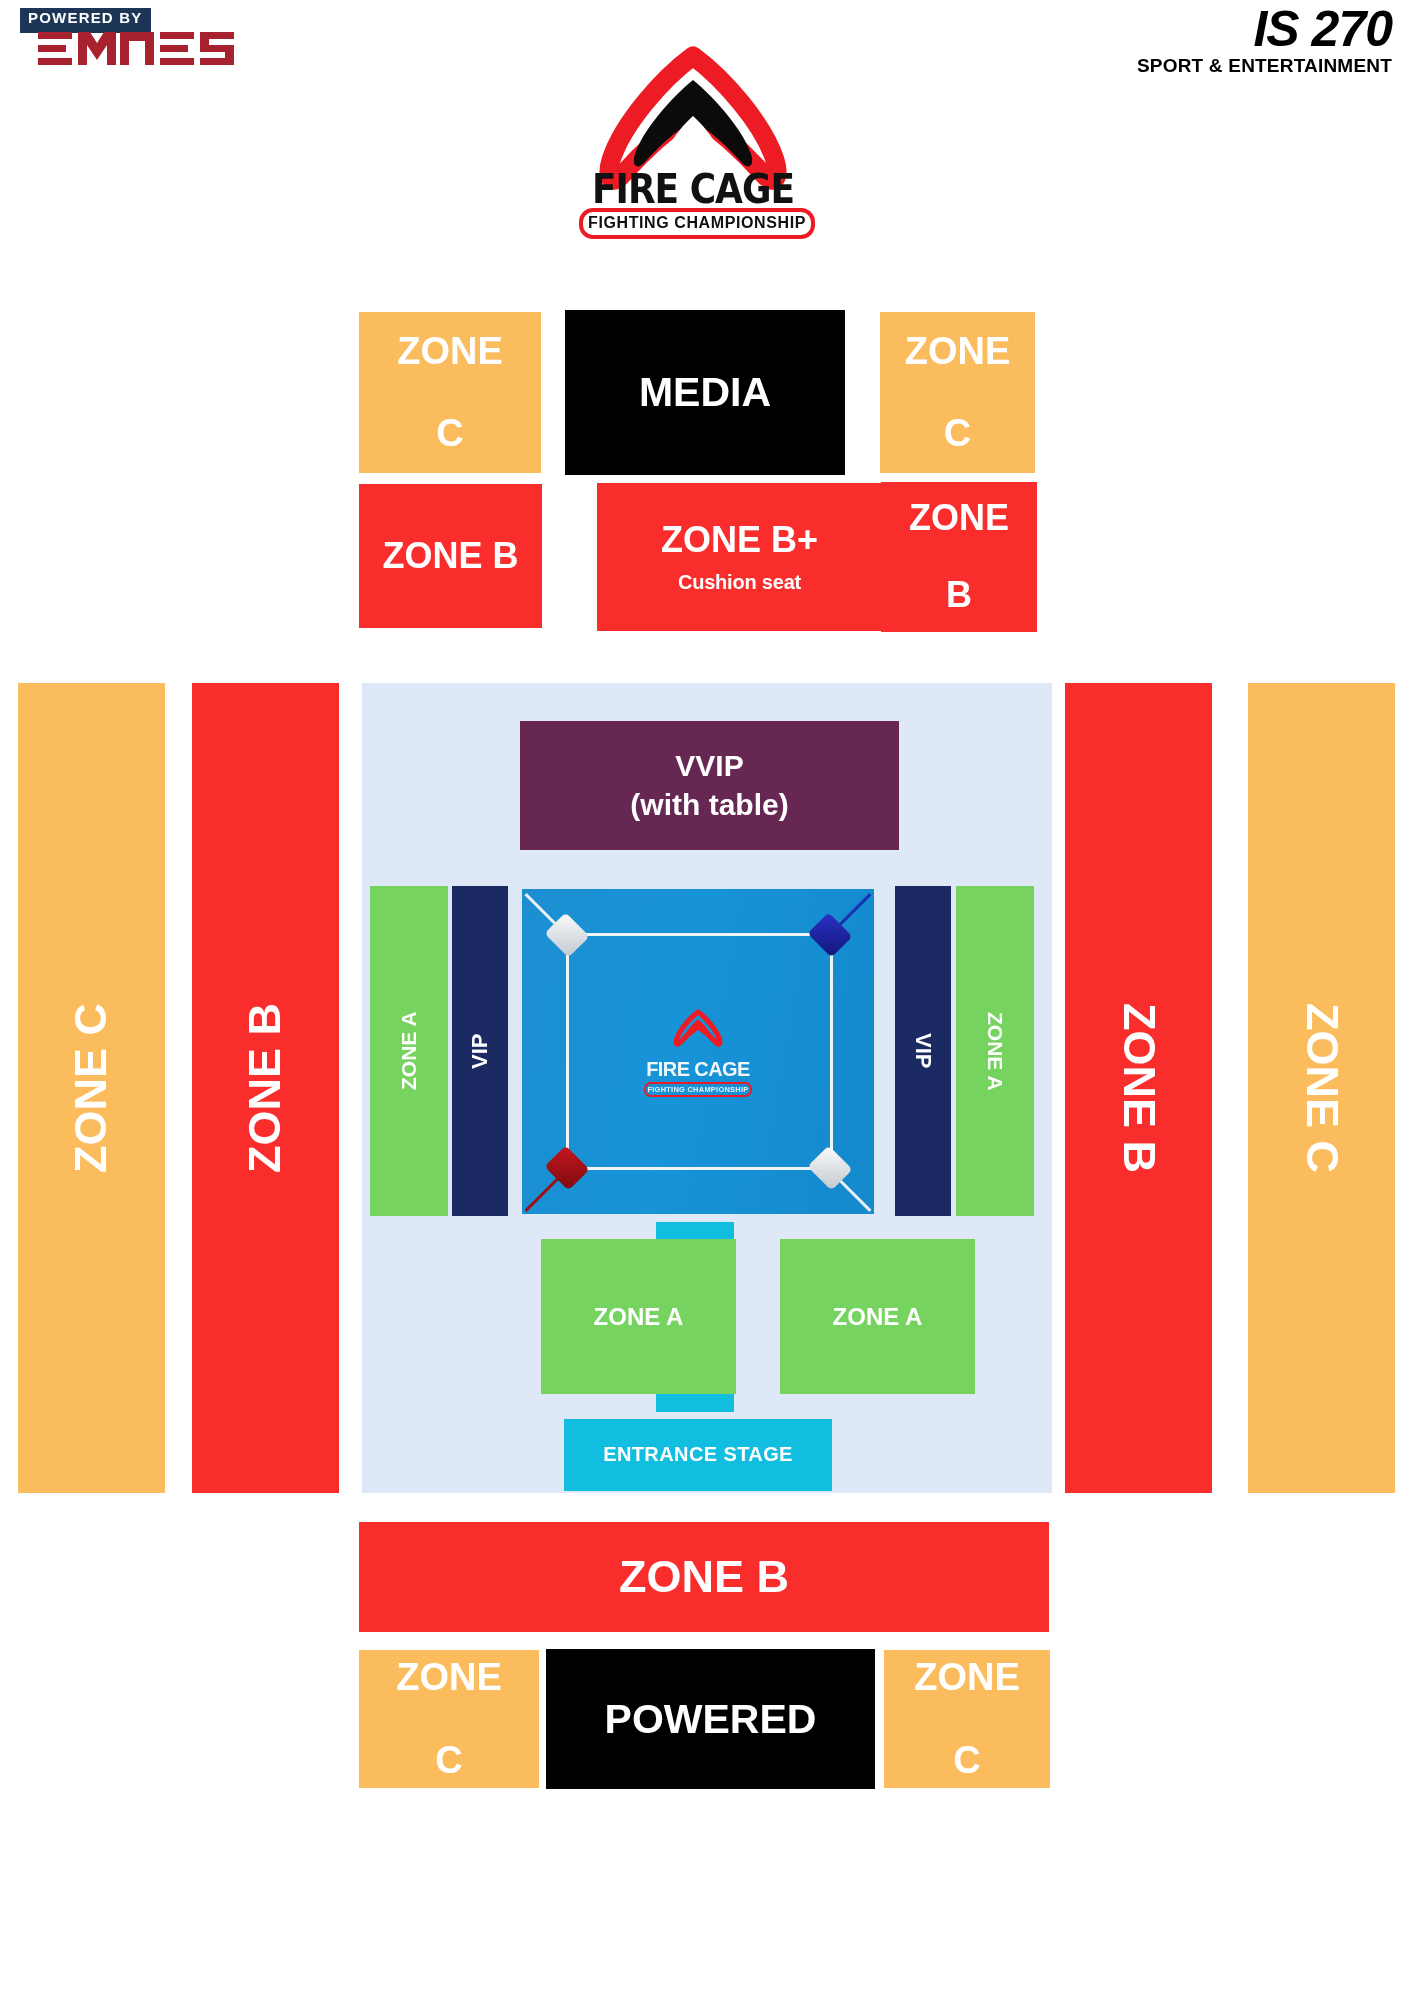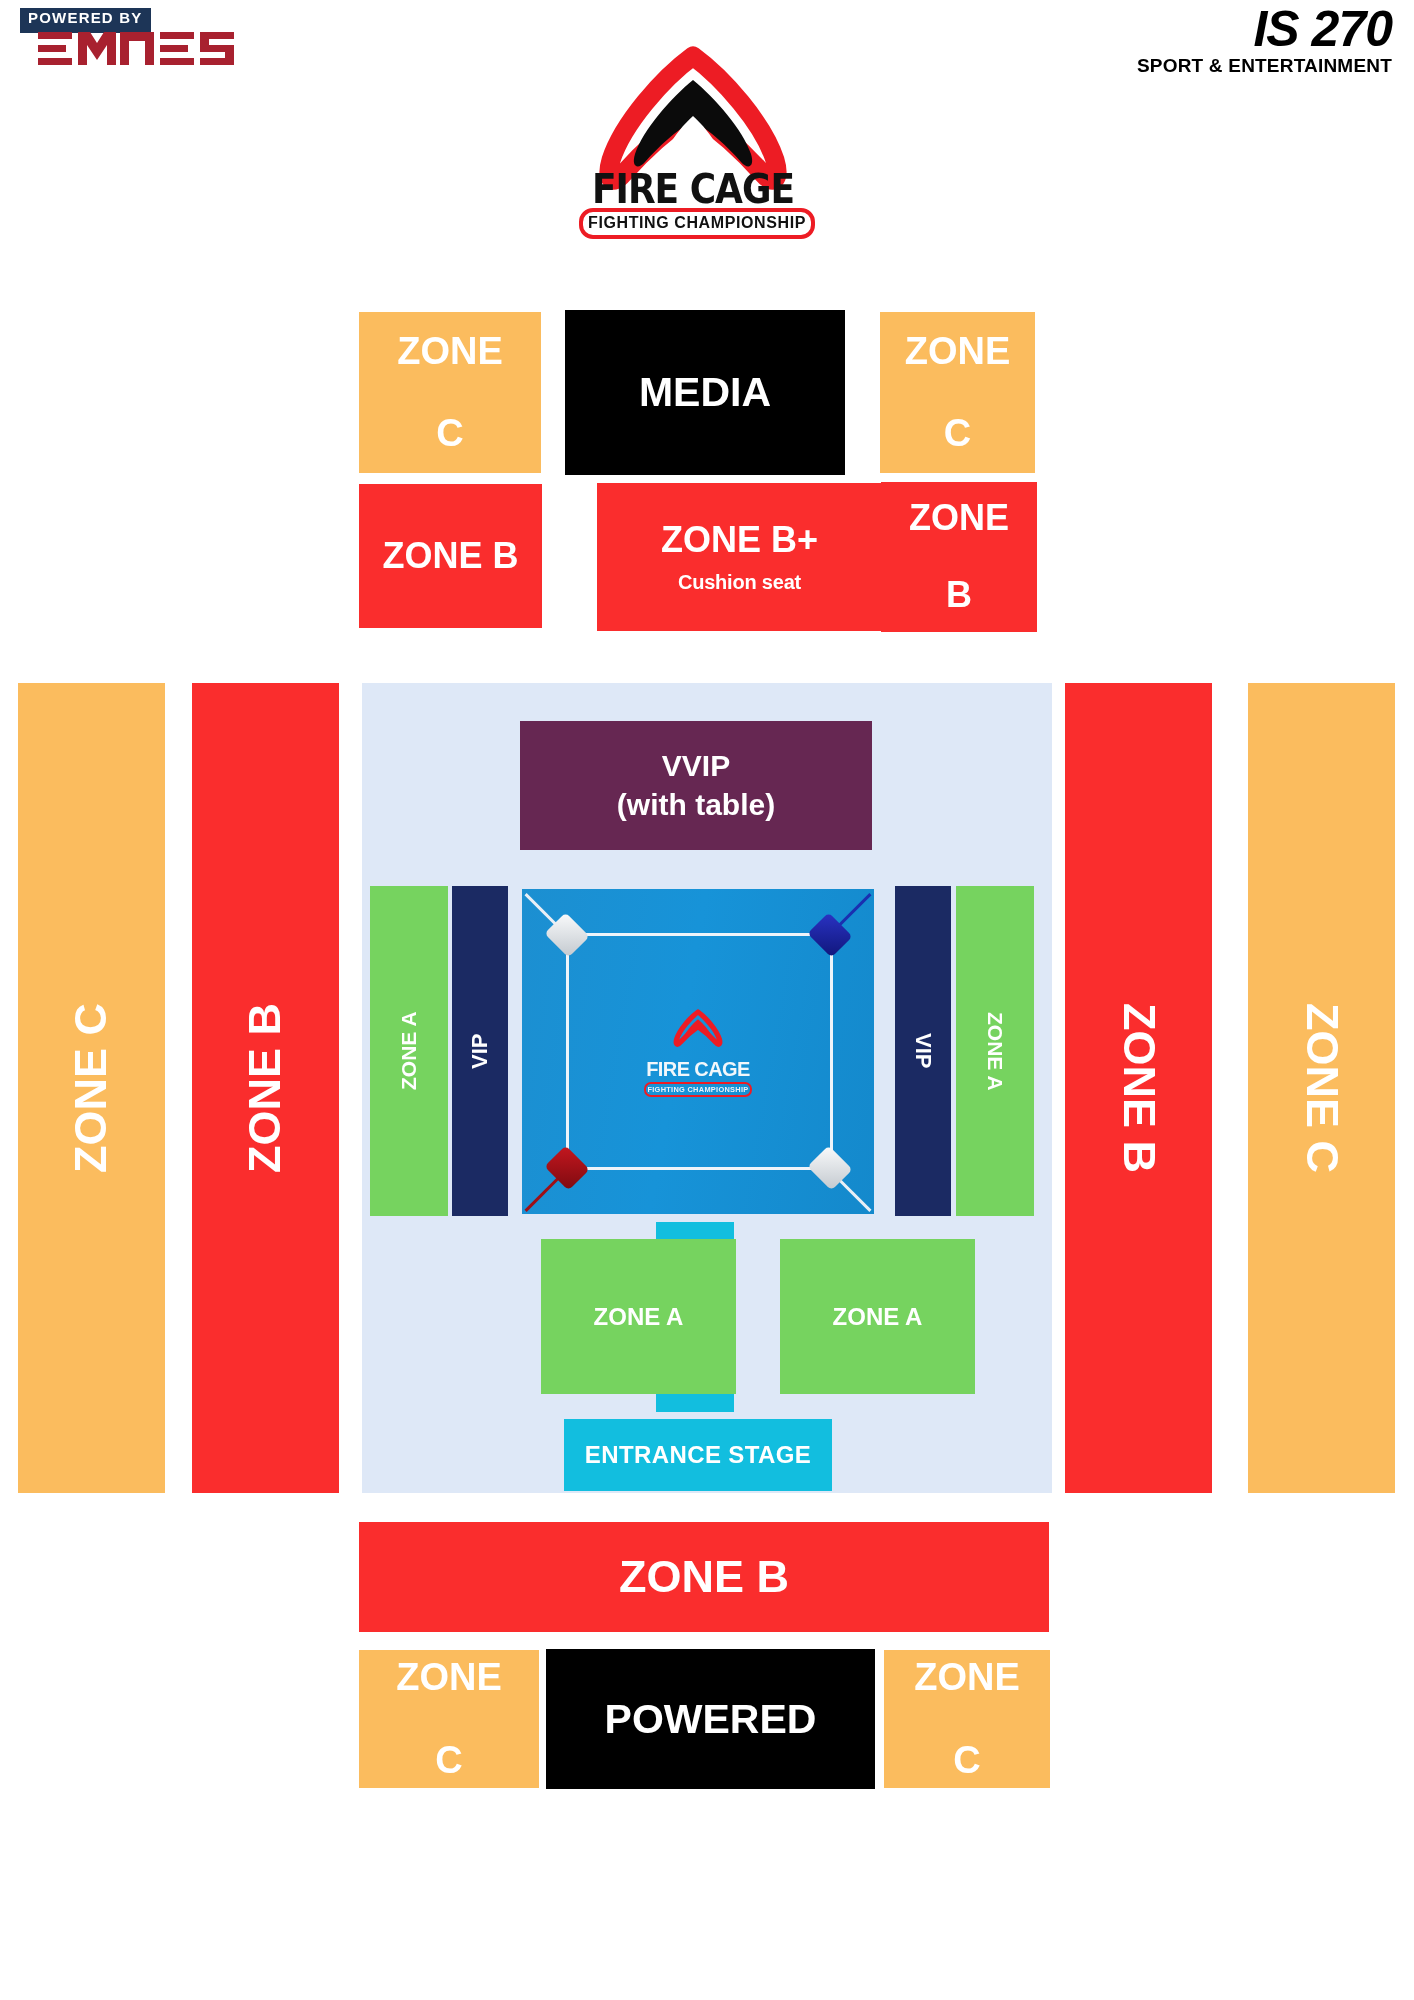--- a/index.html
+++ b/index.html
@@ -44,42 +44,42 @@
   .vbar{writing-mode:vertical-rl;}
   .vbar.up{transform:rotate(180deg);}
   #zone-c-left{left:18px;  top:683px; width:147px; height:810px; background:#FBBC5E; font-size:45px;}
   #zone-b-left{left:192px; top:683px; width:147px; height:810px; background:#FA2D2D; font-size:45px;}
   #zone-b-right{left:1065px;top:683px; width:147px; height:810px; background:#FA2D2D; font-size:45px;}
   #zone-c-right{left:1248px;top:683px; width:147px; height:810px; background:#FBBC5E; font-size:45px;}
 
   
   #arena{left:362px;top:683px;width:690px;height:810px;background:#DEE8F7;}
 
-  #vvip-block{left:520px;top:721px;width:352px;height:129px;background:#662752;font-size:30px;flex-direction:column;}
+  #vvip-block{left:520px;top:721px;width:379px;height:129px;background:#662752;font-size:30px;flex-direction:column;}
   #vvip-block .l2{margin-top:6px;}
 
   #zone-a-left-strip {left:370px; top:886px; width:78px;  height:330px; background:#76D35F; font-size:21px;}
   #vip-left-strip    {left:452px; top:886px; width:56px;  height:330px; background:#1B2A63; font-size:22px;}
   #vip-right-strip   {left:895px; top:886px; width:56px;  height:330px; background:#1B2A63; font-size:22px;}
   #zone-a-right-strip{left:956px; top:886px; width:78px;  height:330px; background:#76D35F; font-size:21px;}
 
   
   #ring{left:522px;top:889px;width:352px;height:325px;background:#1C8FD1;}
   #ring-canvas{position:absolute;inset:0;background:linear-gradient(100deg,#1c8fd1 0%,#1793d8 45%,#1489cc 100%);}
   .rope{position:absolute;background:#eef4fa;}
   .rope.h{height:3px;}
   .rope.v{width:3px;}
   .rope-diag{position:absolute;height:3px;transform-origin:0 50%;}
   .pad{position:absolute;width:34px;height:30px;border-radius:5px;transform:rotate(45deg);}
   #ring-logo{position:absolute;left:50%;top:50%;transform:translate(-50%,-50%);width:160px;text-align:center;}
 
   #walkway{left:656px;top:1222px;width:78px;height:190px;background:#12BEDF;}
   #zone-a-lower-left {left:541px; top:1239px; width:195px;height:155px;background:#76D35F;font-size:24px;}
   #zone-a-lower-right{left:780px; top:1239px; width:195px;height:155px;background:#76D35F;font-size:24px;}
-  #entrance-stage    {left:564px; top:1419px; width:268px;height:72px; background:#12BEDF;font-size:24px;letter-spacing:0.4px;}
+  #entrance-stage    {left:564px; top:1419px; width:268px;height:72px; background:#12BEDF;font-size:20px;letter-spacing:0.4px;}
 
   
   #zone-b-bottom {left:359px;top:1522px;width:690px;height:110px;background:#FA2D2D;font-size:45px;}
   #zone-c-bot-left {left:359px;top:1650px;width:180px;height:138px;background:#FBBC5E;font-size:38px;}
   #screen-block    {left:546px;top:1649px;width:329px;height:140px;background:#000000;font-size:41px;}
   #zone-c-bot-right{left:884px;top:1650px;width:166px;height:138px;background:#FBBC5E;font-size:38px;}
 </style>
 </head>
 <body>
 

